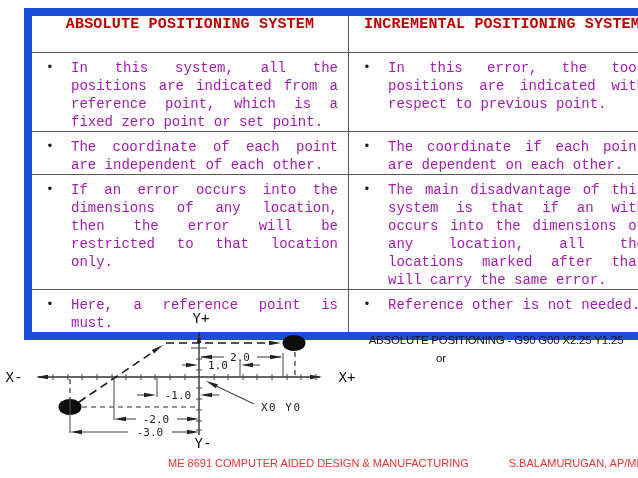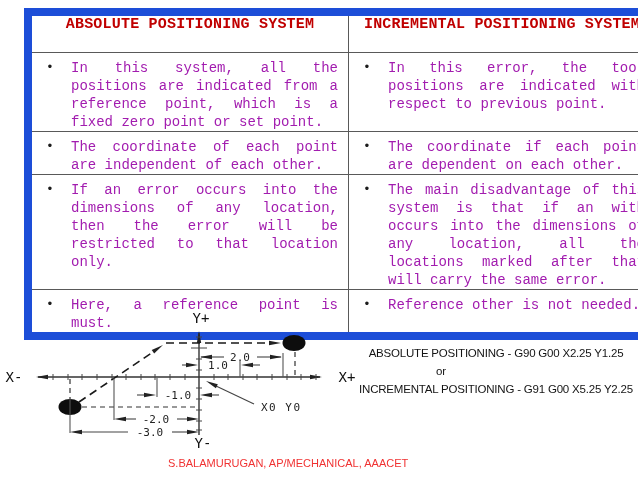--- a/index.html
+++ b/index.html
@@ -34,21 +34,21 @@
   .dash{stroke:#1a1a1a;stroke-width:1.6;fill:none;stroke-dasharray:8 5;}
   .dash2{stroke:#333;stroke-width:1.2;fill:none;stroke-dasharray:5 4;}
   .ext{stroke:#555;stroke-width:1.1;fill:none;}
   .dim{stroke:#444;stroke-width:1.1;fill:none;}
   .ah{fill:#222;stroke:none;}
   .dot{fill:#0d0d0d;stroke:none;}
   text.dimtxt{font-family:"DejaVu Sans Mono",monospace;font-size:11px;fill:#222;}
   text.axlbl{font-family:"DejaVu Sans Mono",monospace;font-size:14px;fill:#111;}
   
   .gcode{
-    position:absolute;left:356px;top:344px;width:280px;text-align:center;
+    position:absolute;left:356px;top:331px;width:280px;text-align:center;
     font-size:11.5px;letter-spacing:-.2px;line-height:18px;color:#141414;
   }
   .gcode .orline{transform:translateX(-55px);}
   
   .footer{
     position:absolute;left:168px;top:457px;display:flex;gap:40px;
     font-size:11px;color:#f03232;white-space:nowrap;
   }
 </style>
 </head>
@@ -182,18 +182,18 @@
 
   <text class="axlbl" x="201" y="23" text-anchor="middle">Y+</text>
   <text class="axlbl" x="203" y="148" text-anchor="middle">Y-</text>
   <text class="axlbl" x="14" y="82" text-anchor="middle">X-</text>
   <text class="axlbl" x="347" y="82" text-anchor="middle">X+</text>
 </svg>
 
 <div class="gcode">
   <div>ABSOLUTE POSITIONING - G90 G00 X2.25 Y1.25</div>
   <div class="orline">or</div>
-  <div>INCREMENTAL POSITIONING - G91 G00 X5.25 Y2.25</div>
 </div>
 
 <div class="footer">
+  <span>ME 8691 COMPUTER AIDED DESIGN &amp; MANUFACTURING</span>
   <span>S.BALAMURUGAN, AP/MECHANICAL, AAACET</span>
 </div>
 
 </body></html>

